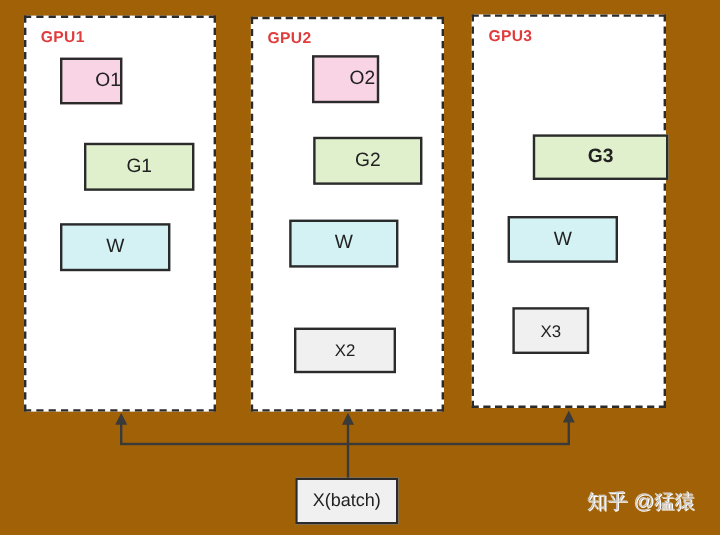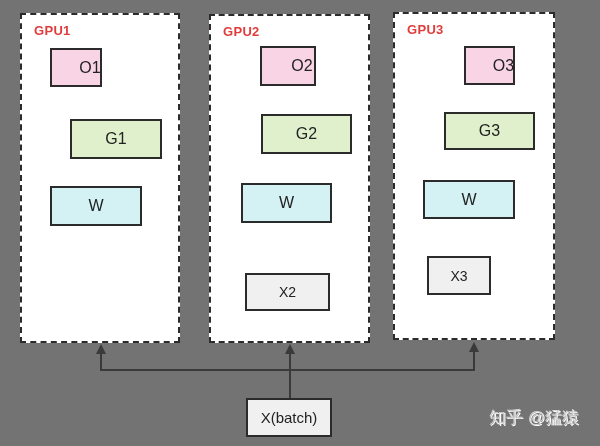--- a/index.html
+++ b/index.html
@@ -5,21 +5,21 @@
   html, body {
     margin: 0;
     padding: 0;
     background: #ffffff;
     font-family: "Liberation Sans", "DejaVu Sans", sans-serif;
   }
   #canvas {
     position: relative;
     width: 600px;
     height: 446px;
-    background: #737373;
+    background: #a16207;
     overflow: hidden;
   }
   .gpu-panel {
     position: absolute;
     border: 2px dashed var(--border, #1f1f1f);
     background: #ffffff;
     box-sizing: border-box;
   }
   .gpu-label {
     position: absolute;
@@ -83,22 +83,21 @@
   <div class="gpu-panel" style="left:209px; top:14px; width:161px; height:329px;">
     <div class="gpu-label">GPU2</div>
     <div class="node node-output" style="left:49px; top:30px; width:56px; height:40px;">O2</div>
     <div class="node node-gradient" style="left:30px; top:98px; width:91px; height:40px;">G2</div>
     <div class="node node-weight" style="left:30px; top:167px; width:91px; height:40px;">W</div>
     <div class="node node-data" style="left:34px; top:257px; width:85px; height:38px;">X2</div>
   </div>
 
   <div class="gpu-panel" style="left:393px; top:12px; width:162px; height:328px;">
     <div class="gpu-label">GPU3</div>
-    <div class="node node-output" style="left:69px; top:32px; width:51px; height:39px;">O3</div>
-    <div class="node node-gradient" style="left:29px; top:98px; width:91px; height:38px;">G3</div>
+    <div class="node node-gradient" style="left:29px; top:98px; width:113px; height:38px;font-weight:bold;">G3</div>
     <div class="node node-weight" style="left:28px; top:166px; width:92px; height:39px;">W</div>
     <div class="node node-data" style="left:32px; top:242px; width:64px; height:39px;">X3</div>
   </div>
 
   <div class="node node-batch" style="left:246px; top:398px; width:86px; height:39px;">X(batch)</div>
 
   <div class="line" style="left:289px; top:370px; width:2px; height:28px;"></div>
   <div class="line" style="left:100px; top:369px; width:375px; height:2px;"></div>
 
   <div class="line" style="left:100px; top:352px; width:2px; height:18px;"></div>

